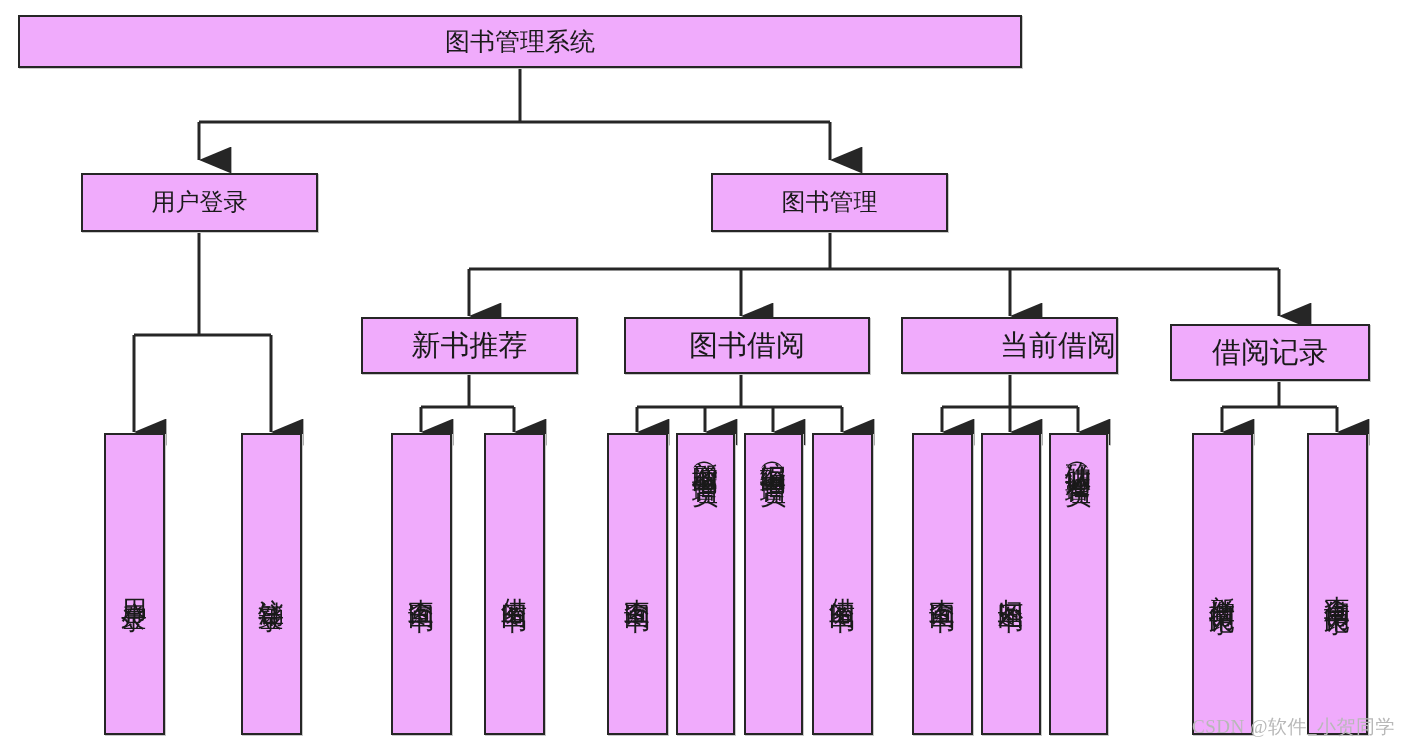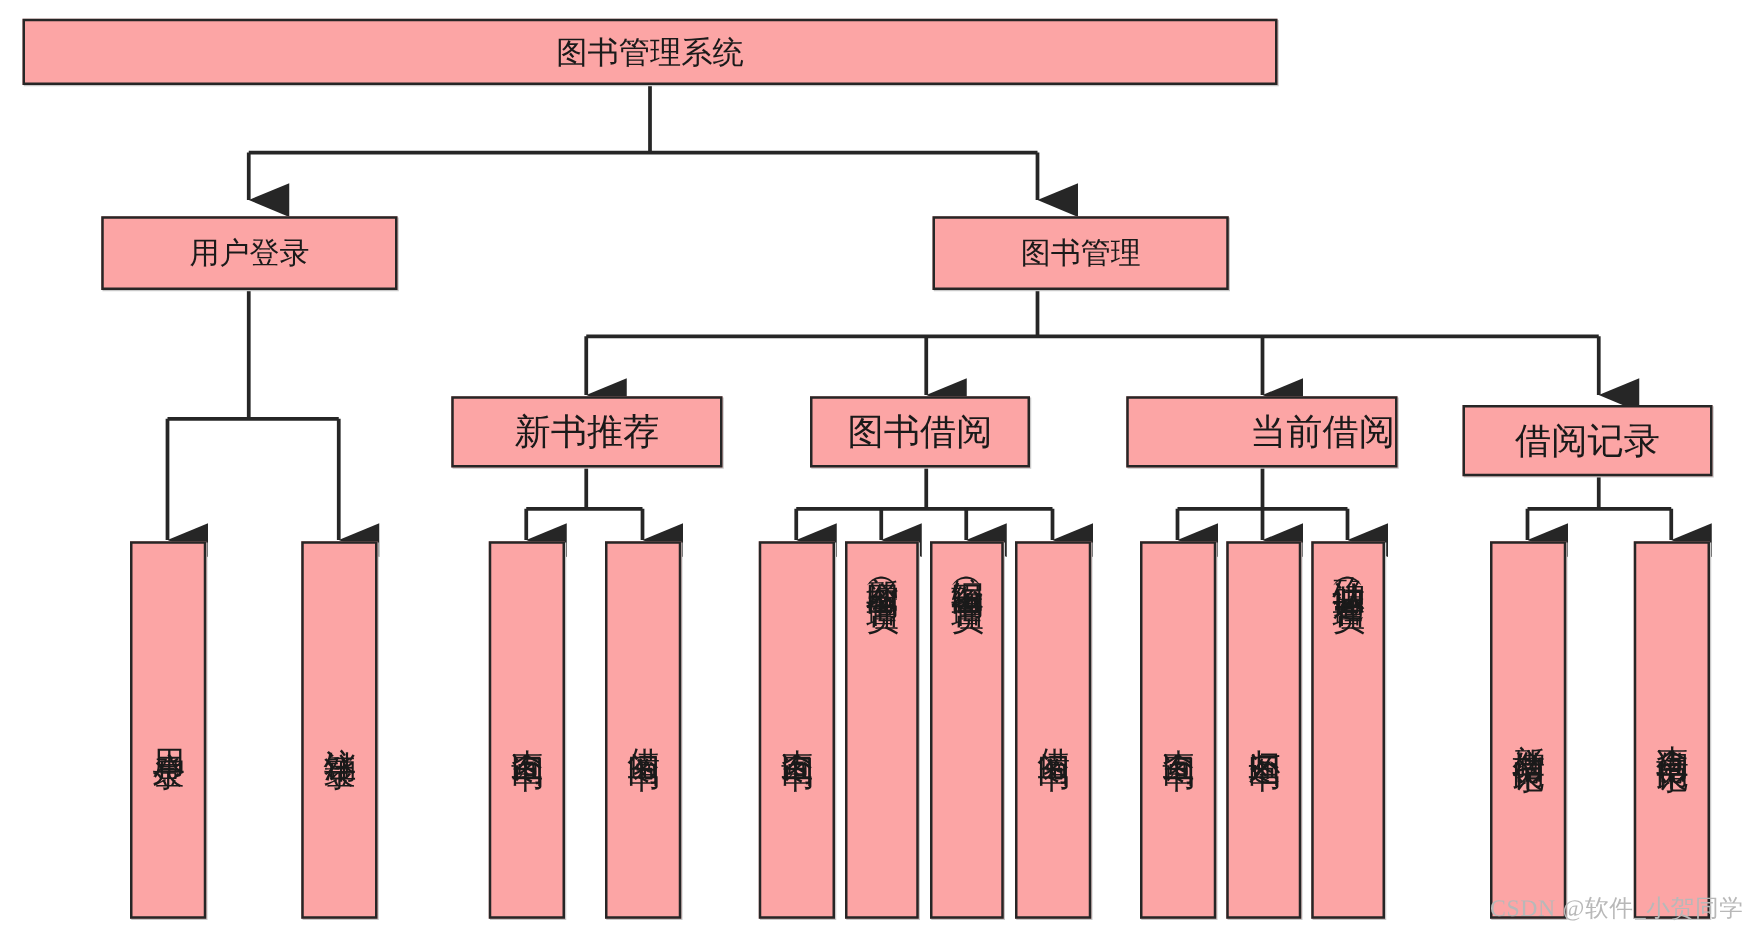--- a/index.html
+++ b/index.html
@@ -22,21 +22,21 @@
     position: absolute;
     left: 0;
     top: 0;
     width: 1405px;
     height: 747px;
     pointer-events: none;
   }
   .node {
     position: absolute;
     box-sizing: border-box;
-    background: #fca5a5;
+    background: #f0abfc;
     border: 2.5px solid #262626;
     box-shadow: 1px 1px 0 0 #c9c9c9;
     display: flex;
     align-items: center;
     justify-content: center;
     color: #1a1a1a;
     z-index: 2;
   }
   .node .label {
     display: block;
@@ -132,28 +132,28 @@
     </g>
   </svg>
 
   <div class="node root" style="left:18px; top:15px; width:1004px; height:53px;">
     <span class="label">图书管理系统</span>
   </div>
 
   <div class="node lvl2" style="left:81px; top:173px; width:237px; height:59px;">
     <span class="label">用户登录</span>
   </div>
-  <div class="node lvl2" style="left:711px; top:173px; width:237px; height:59px;margin-left:35px;">
+  <div class="node lvl2" style="left:711px; top:173px; width:237px; height:59px;">
     <span class="label">图书管理</span>
   </div>
 
   <div class="node lvl3" style="left:361px; top:317px; width:217px; height:57px;">
     <span class="label">新书推荐</span>
   </div>
-  <div class="node lvl3" style="left:648px; top:317px; width:176px; height:57px;">
+  <div class="node lvl3" style="left:624px; top:317px; width:246px; height:57px;">
     <span class="label">图书借阅</span>
   </div>
   <div class="node lvl3" style="left:901px; top:317px; width:217px; height:57px;justify-content:flex-end;">
     <span class="label">当前借阅</span>
   </div>
   <div class="node lvl3" style="left:1170px; top:324px; width:200px; height:57px;">
     <span class="label">借阅记录</span>
   </div>
 
   <div class="node leaf mid" style="left:104px; top:433px; width:61px; height:302px;">

